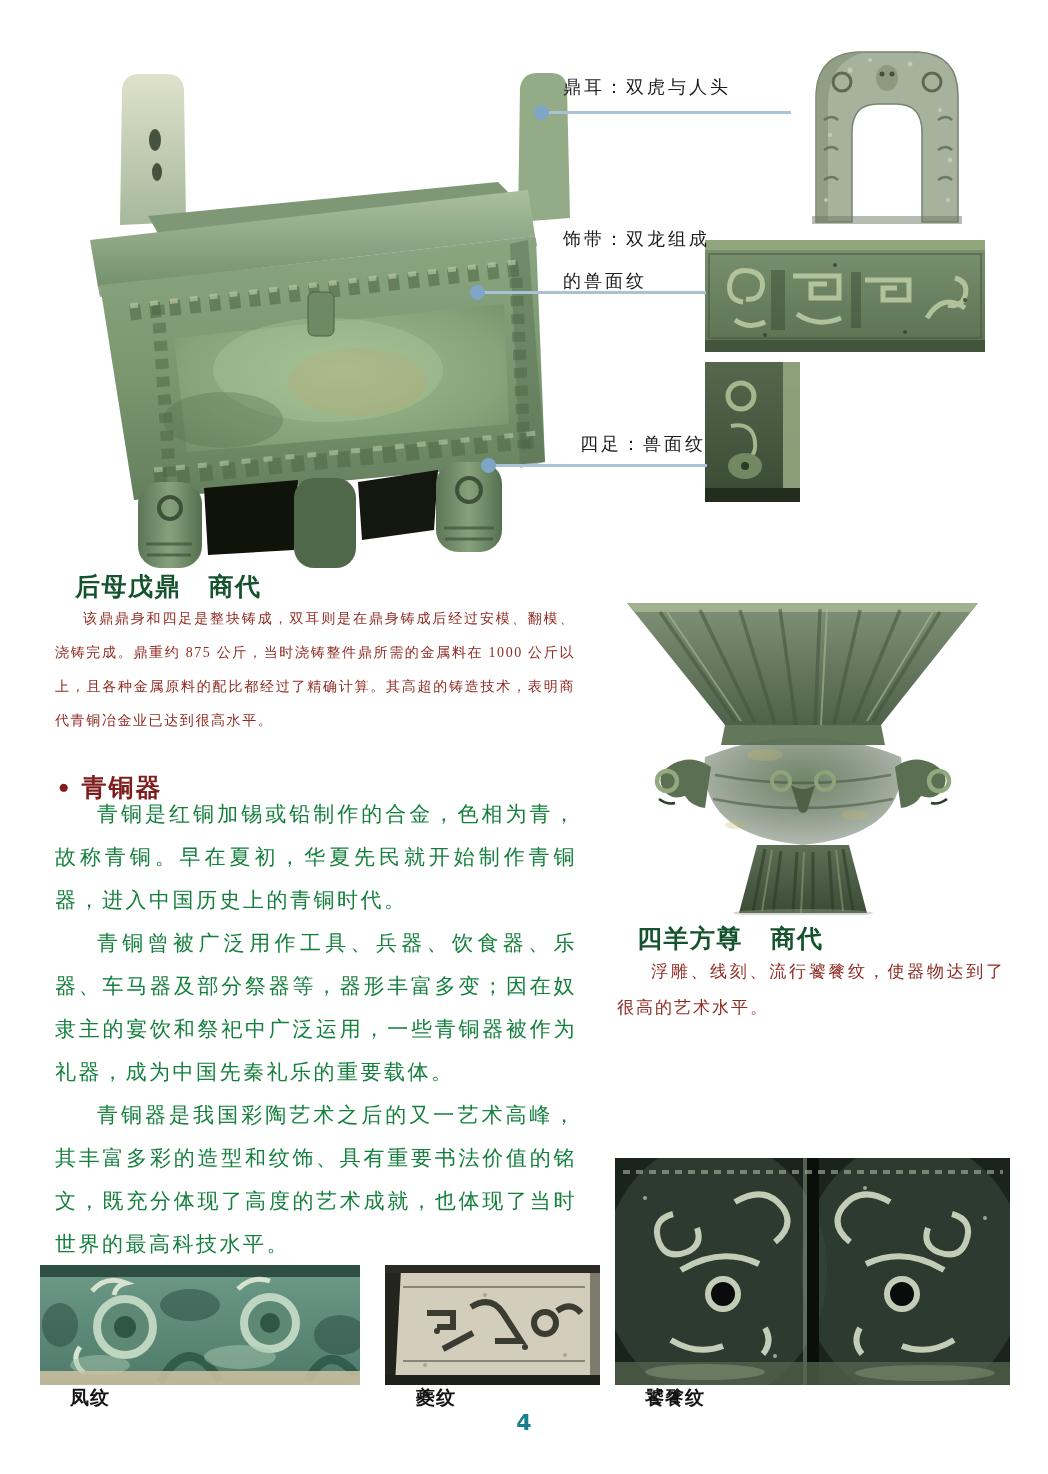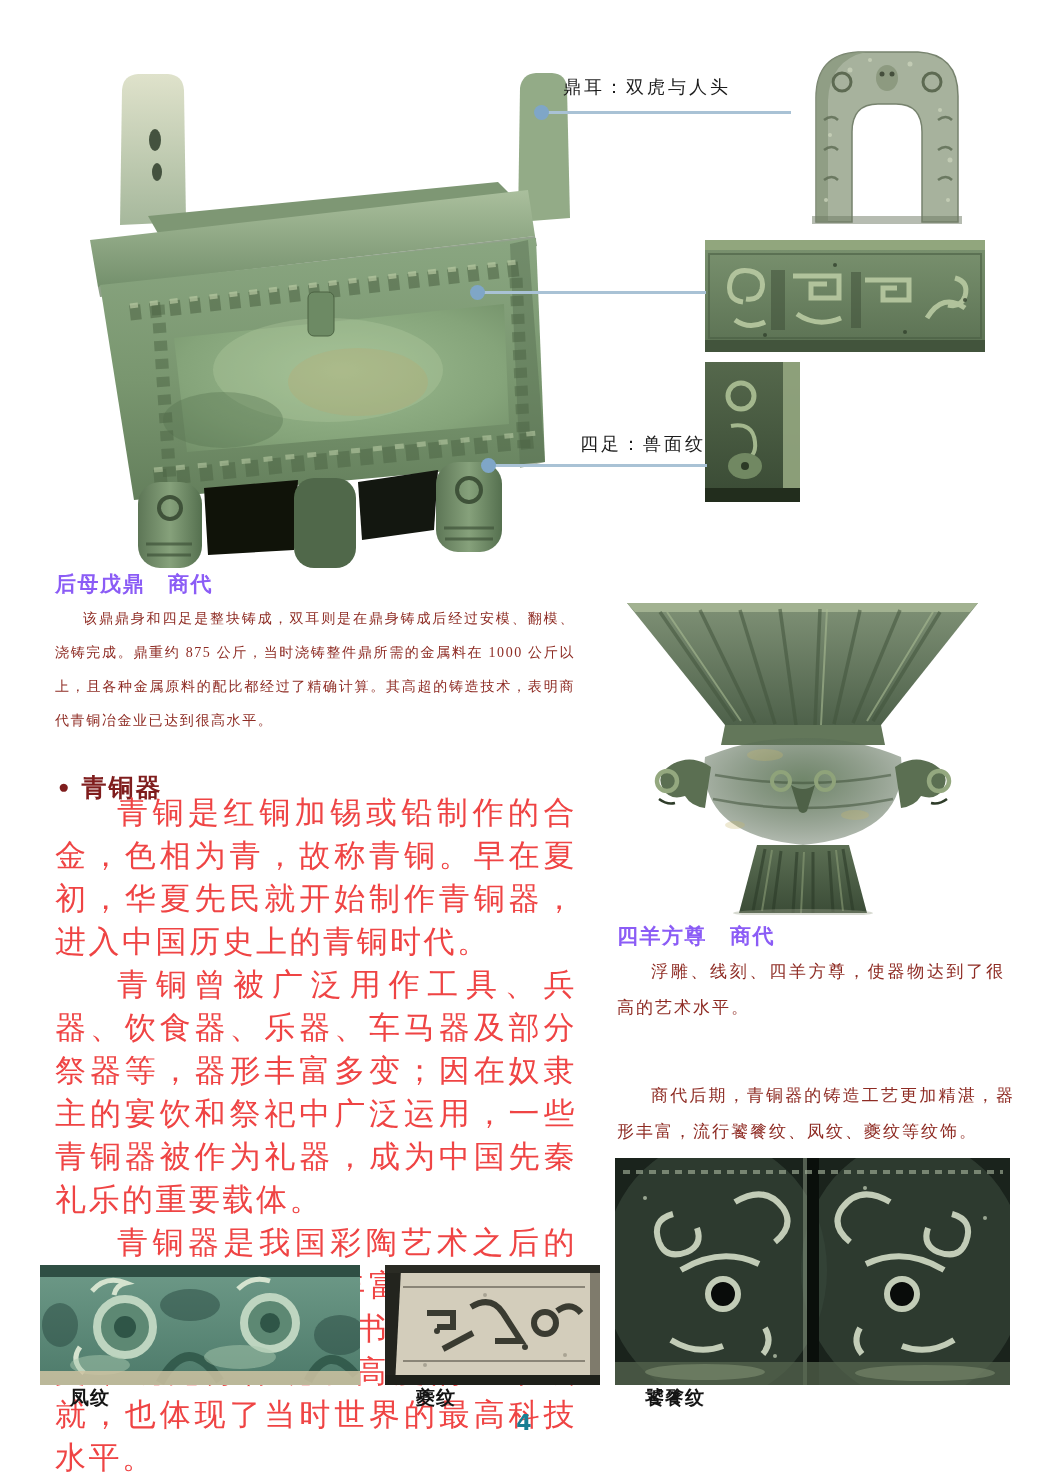--- a/index.html
+++ b/index.html
@@ -2,37 +2,37 @@
 <html><head>
 <meta charset="utf-8">
 <style>
   html,body{margin:0;padding:0;background:#ffffff;}
   .page{position:relative;width:1048px;height:1474px;background:#fff;overflow:hidden;
         font-family:"Liberation Sans",sans-serif;}
   .abs{position:absolute;}
 
   
   .caption{font-family:"Liberation Sans","DejaVu Sans",sans-serif;font-weight:bold;
-           font-size:21px;color:#8b5cf6;letter-spacing:1.5px;white-space:nowrap;}
+           font-size:25px;color:#14532d;letter-spacing:1.5px;white-space:nowrap;margin-left:20px;}
   .caption .era{margin-left:1.1em;}
 
   
   .red{font-family:"Liberation Serif","DejaVu Serif",serif;color:#8e2b23;}
   .red-desc{font-size:14px;line-height:34px;letter-spacing:1.6px;
             text-align:justify;text-indent:2em;margin:0;}
   .red-note{font-size:17px;line-height:36px;letter-spacing:2px;
             text-align:justify;text-indent:2em;margin:0;}
 
   
   .heading{font-size:25px;font-weight:bold;color:#7f1d1d;letter-spacing:2px;white-space:nowrap;margin-top:14px;}
   .heading .bullet{font-size:19px;vertical-align:3px;margin-right:10px;}
 
   
-  .body-text p{font-family:Liberation Mono, monospace;color:#ef4444;
-               font-size:31px;line-height:43px;letter-spacing:2.5px;
+  .body-text p{font-family:Liberation Serif, serif;color:#15803d;
+               font-size:21px;line-height:43px;letter-spacing:2.5px;
                text-align:justify;text-indent:2em;margin:0;}
 
   
   .callout-label{font-family:Liberation Serif, serif;font-size:18px;
                  color:#1c1c1c;letter-spacing:3px;white-space:nowrap;}
   .callout-label2{line-height:42px;}
   .callout-line{position:absolute;height:3px;background:#a9c2d5;}
   .callout-dot{position:absolute;width:15px;height:15px;border-radius:50%;background:#7fa6c7;}
 
   .pattern-caption{font-family:"Liberation Sans","DejaVu Sans",sans-serif;font-weight:bold;
@@ -169,20 +169,24 @@
     <path d="M26,64 q22,-4 24,16 q2,17 -15,19" stroke="#a3b78d" stroke-width="4" fill="none"></path>
     <ellipse cx="40" cy="104" rx="17" ry="13" fill="#718862"></ellipse>
     <circle cx="40" cy="104" r="4" fill="#2c3a26"></circle>
     <rect y="126" width="95" height="14" fill="#222d1d"></rect>
   </svg>
 
   <div class="abs callout-label" style="left:563px;top:75px">鼎耳：双虎与人头</div>
   <div class="callout-line" style="left:541px;top:111px;width:250px"></div>
   <div class="callout-dot" style="left:534px;top:105px"></div>
 
+  <div class="abs callout-label callout-label2" style="left:563px;top:218px">
+    <div>饰带：双龙组成</div>
+    <div>的兽面纹</div>
+  </div>
   <div class="callout-line" style="left:477px;top:291px;width:229px"></div>
   <div class="callout-dot" style="left:470px;top:285px"></div>
 
   <div class="abs callout-label" style="left:580px;top:432px">四足：兽面纹</div>
   <div class="callout-line" style="left:488px;top:464px;width:219px"></div>
   <div class="callout-dot" style="left:481px;top:458px"></div>
 
   <div class="abs caption" style="left:55px;top:570px">
     <span>后母戊鼎</span><span class="era">商代</span>
   </div>
@@ -236,22 +240,21 @@
     <ellipse cx="120" cy="240" rx="10" ry="4" fill="#c8b56b" opacity="0.3"></ellipse>
     <path d="M142,260 L234,260 L252,328 L124,328 Z" fill="url(#zgFoot)"></path>
     <path d="M150,264 L138,326 M166,266 L158,327 M182,267 L178,328 M198,267 L198,328 M214,266 L218,327 M228,264 L238,326" stroke="#2c3a28" stroke-width="3" opacity="0.6" fill="none"></path>
     <path d="M157,265 L147,326 M189,267 L186,328 M221,265 L228,326" stroke="#8a9d76" stroke-width="2" opacity="0.6" fill="none"></path>
     <ellipse cx="188" cy="328" rx="70" ry="4" fill="#9aa38c" opacity="0.4"></ellipse>
   </svg>
 
   <div class="abs caption" style="left:617px;top:922px">
     <span>四羊方尊</span><span class="era">商代</span>
   </div>
-  <p class="abs red red-note" style="left:617px;top:954px;width:388px">浮雕、线刻、四羊方尊，使器物达到了很高的艺术水平。</p>
-  <p class="abs red red-note" style="left:617px;top:1078px;width:398px">商代后期，青铜器的铸造工艺更加精湛，器形丰富，流行饕餮纹、凤纹、夔纹等纹饰。</p>
+  <p class="abs red red-note" style="left:617px;top:954px;width:388px">浮雕、线刻、流行饕餮纹，使器物达到了很高的艺术水平。</p>
 
   <svg class="abs" style="left:615px;top:1158px" width="395" height="227" viewBox="0 0 395 227">
     <rect width="395" height="227" fill="#1a231c"></rect>
     <ellipse cx="100" cy="112" rx="112" ry="130" fill="#38463a" opacity="0.65"></ellipse>
     <ellipse cx="298" cy="112" rx="112" ry="130" fill="#38463a" opacity="0.65"></ellipse>
     <g id="ttL" stroke="#d3dcc6" stroke-width="6" fill="none" opacity="0.9">
       <path d="M58,56 q-22,6 -14,28 q7,18 28,10 q16,-7 10,-24"></path>
       <path d="M120,44 q30,-18 48,6 q12,18 -8,34"></path>
       <circle cx="108" cy="136" r="15" fill="#060806"></circle>
       <path d="M66,112 q40,-24 78,-6"></path>

